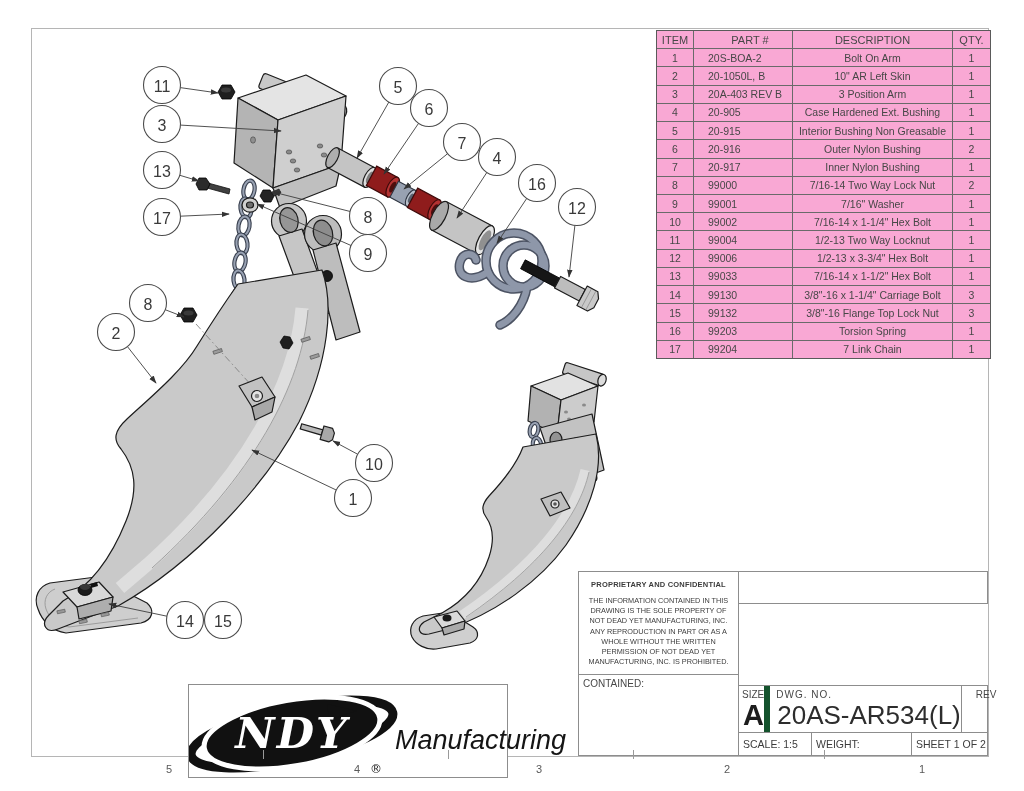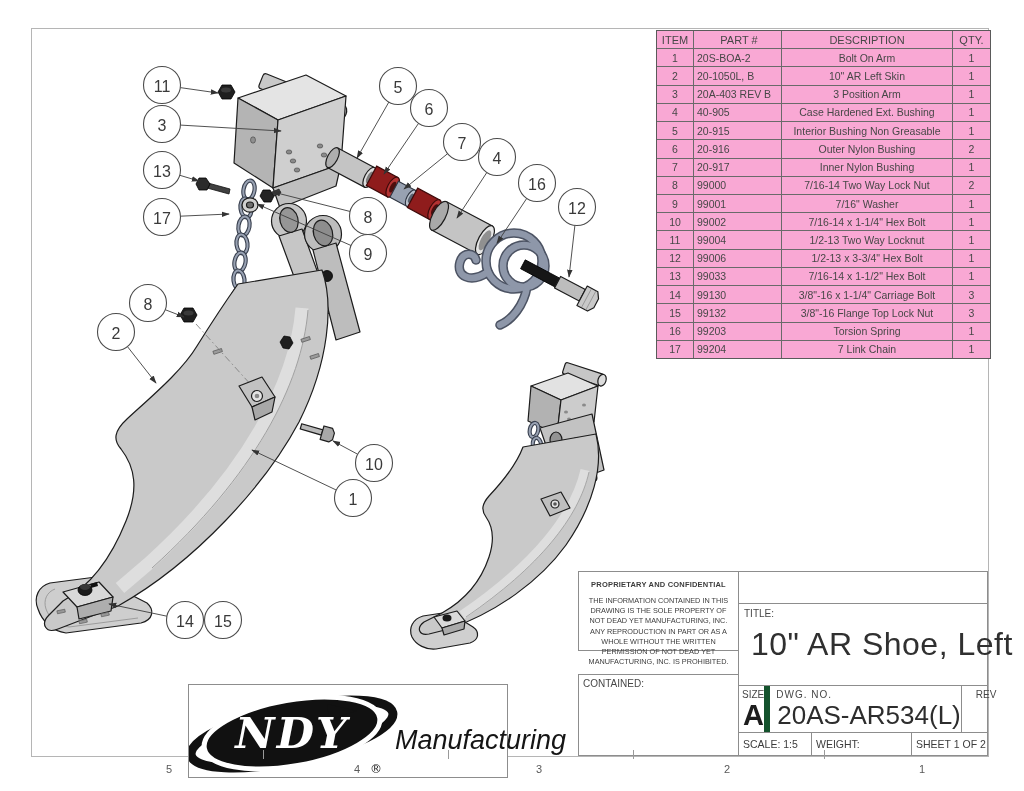--- a/index.html
+++ b/index.html
@@ -9,28 +9,28 @@
   #drawing{position:absolute;left:0;top:0;z-index:1;}
 
   
   #bom{position:absolute;left:656px;top:30px;width:333px;height:327px;z-index:2;
        display:flex;flex-direction:column;border:1px solid #5a5a5a;background:#f9a8d4;font-size:10.5px;color:#474747;}
   .bom-row{flex:1;display:flex;border-top:1px solid #6a6a6a;}
   .bom-row:first-child{border-top:none;}
   .bom-cell{display:flex;align-items:center;justify-content:center;border-left:1px solid #6a6a6a;overflow:hidden;white-space:nowrap;}
   .bom-cell:first-child{border-left:none;}
   .c0{width:36px;}
-  .c1{width:84px;justify-content:flex-start;padding-left:3px;}
+  .c1{width:84px;justify-content:flex-start;padding-left:14px;}
   .c2{flex:1;}
   .c3{width:37px;}
   .bom-head .bom-cell{font-size:11px;}
 
   
   .tb{position:absolute;background:#fff;border:1px solid #8d8d8d;box-sizing:border-box;z-index:2;}
-  #prop-box{left:578px;top:571px;width:161px;height:80px;text-align:center;}
+  #prop-box{left:578px;top:571px;width:161px;height:104px;text-align:center;}
   #prop-head{font-size:7.5px;font-weight:bold;margin-top:8px;letter-spacing:.2px;}
   #prop-body{font-size:7.3px;line-height:1.4;margin:7px auto 0;width:150px;text-transform:uppercase;}
   #comments-box{left:578px;top:674px;width:161px;height:82px;}
   #comments-box .lbl{margin:3px 0 0 4px;}
   #tb-empty{left:738px;top:571px;width:250px;height:33px;}
   #title-box{left:738px;top:603px;width:250px;height:83px;display:flex;flex-direction:column;}
   #title-box .lbl{margin:4px 0 0 5px;}
   #title-text{font-size:32px;color:#303030;letter-spacing:.5px;margin:7px 0 0 12px;white-space:nowrap;}
   #size-row{left:738px;top:685px;width:250px;height:48px;display:flex;}
   #size-cell{width:30px;border-right:6px solid #14532d;display:flex;flex-direction:column;}
@@ -361,21 +361,21 @@
         <div class="bom-cell c3">1</div>
       </div>
       <div class="bom-row">
         <div class="bom-cell c0">3</div>
         <div class="bom-cell c1">20A-403 REV B</div>
         <div class="bom-cell c2">3 Position Arm</div>
         <div class="bom-cell c3">1</div>
       </div>
       <div class="bom-row">
         <div class="bom-cell c0">4</div>
-        <div class="bom-cell c1">40-905</div>
+        <div class="bom-cell c1">20-905</div>
         <div class="bom-cell c2">Case Hardened Ext. Bushing</div>
         <div class="bom-cell c3">1</div>
       </div>
       <div class="bom-row">
         <div class="bom-cell c0">5</div>
         <div class="bom-cell c1">20-915</div>
         <div class="bom-cell c2">Interior Bushing Non Greasable</div>
         <div class="bom-cell c3">1</div>
       </div>
       <div class="bom-row">
@@ -453,24 +453,20 @@
     </div>
 
   <div class="tb" id="prop-box">
     <div id="prop-head">PROPRIETARY AND CONFIDENTIAL</div>
     <div id="prop-body">THE INFORMATION CONTAINED IN THIS DRAWING IS THE SOLE PROPERTY OF NOT DEAD YET MANUFACTURING, INC. ANY REPRODUCTION IN PART OR AS A WHOLE WITHOUT THE WRITTEN PERMISSION OF NOT DEAD YET MANUFACTURING, INC. IS PROHIBITED.</div>
   </div>
   <div class="tb" id="comments-box">
     <div class="lbl">CONTAINED:</div>
   </div>
   <div class="tb" id="tb-empty"></div>
-  <div class="tb" id="title-box">
-    <div class="lbl">TITLE:</div>
-    <div id="title-text">10" AR Shoe, Left</div>
-  </div>
   <div class="tb" id="size-row">
     <div id="size-cell">
       <div class="lbl">SIZE</div>
       <div id="size-letter">A</div>
     </div>
     <div id="dwg-cell">
       <div class="lbl">DWG.  NO.</div>
       <div id="dwg-no">20AS-AR534(L)</div>
     </div>
     <div id="rev-cell">

